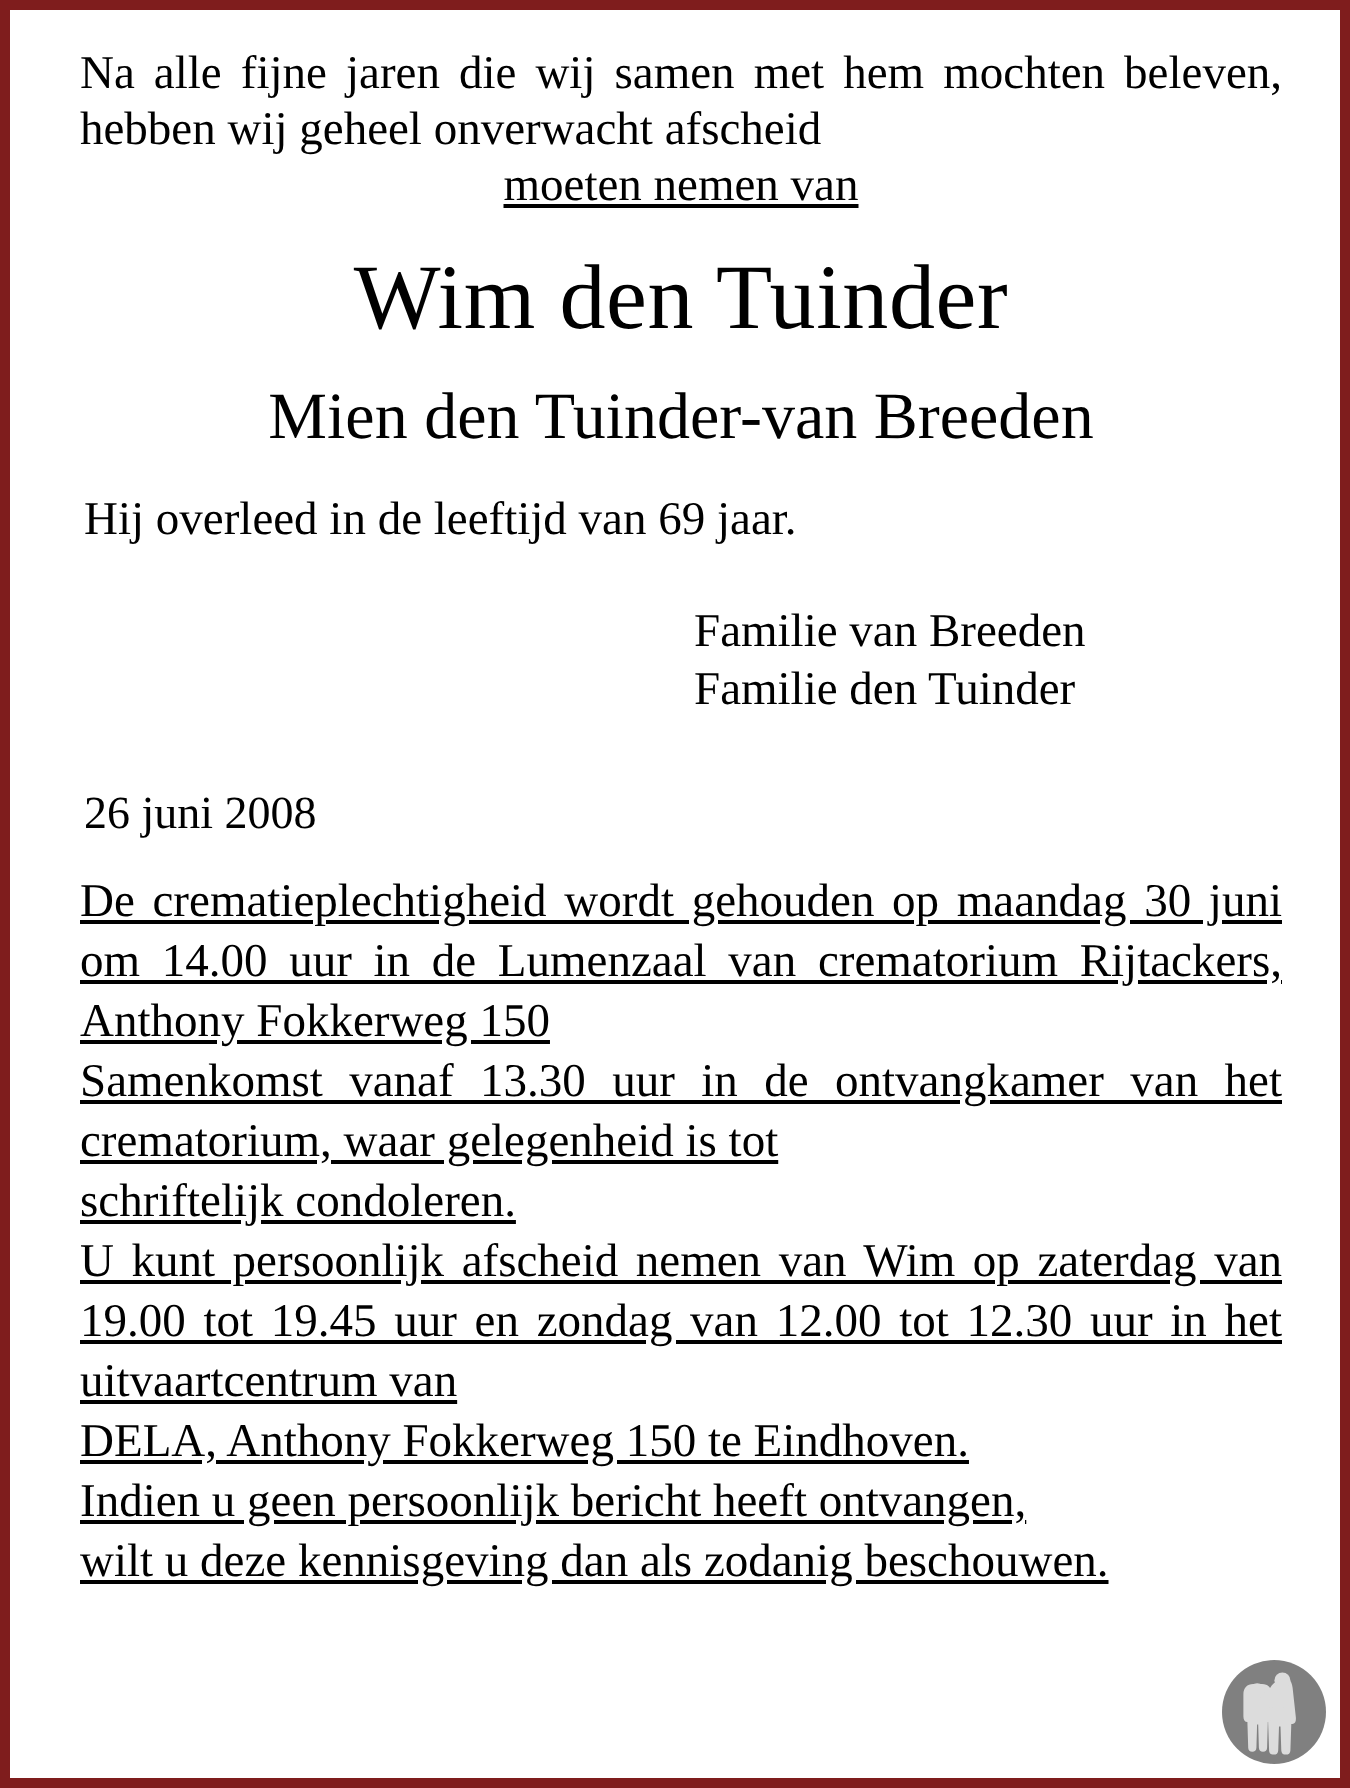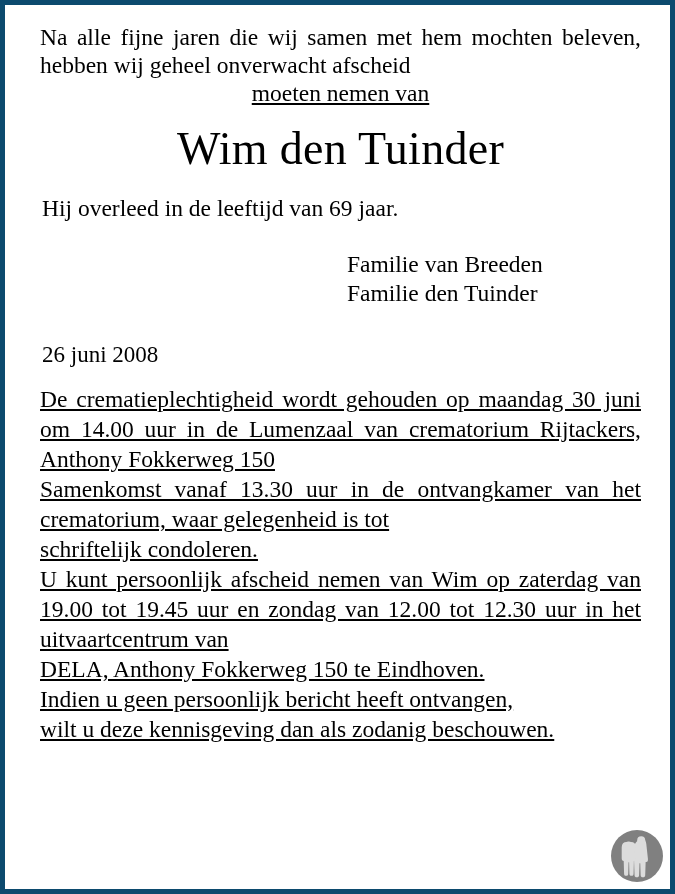--- a/index.html
+++ b/index.html
@@ -14,21 +14,21 @@
     font-family: "Liberation Serif", "DejaVu Serif", serif;
     color: #000000;
     overflow: hidden;
   }
 
   #notice {
     position: relative;
     width: 675px;
     height: 894px;
     background: #ffffff;
-    border: 5px solid #0c4a6e;
+    border: 5px solid #7f1d1d;
     padding: 0;
     overflow: hidden;
   }
 
   #inner {
     position: relative;
     width: 100%;
     height: 100%;
     background: #ffffff;
     padding: 18px 29px 0 35px;
@@ -125,20 +125,21 @@
 <body>
 
 <div id="notice">
   <div id="inner">
 
     <p class="intro"><span>Na alle fijne jaren die wij samen met hem mochten beleven, hebben wij geheel onverwacht afscheid</span><span class="lastline">moeten nemen van</span></p>
 
     <div class="deceased-name">Wim den Tuinder</div>
 
 
+    <div class="spouse-name">Mien den Tuinder-van Breeden</div>
 
     <div class="age-line">Hij overleed in de leeftijd van 69 jaar.</div>
 
     <div class="families">
       <div class="fam">Familie van Breeden</div>
       <div class="fam">Familie den Tuinder</div>
     </div>
 
     <div class="date-line">26 juni 2008</div>
 

